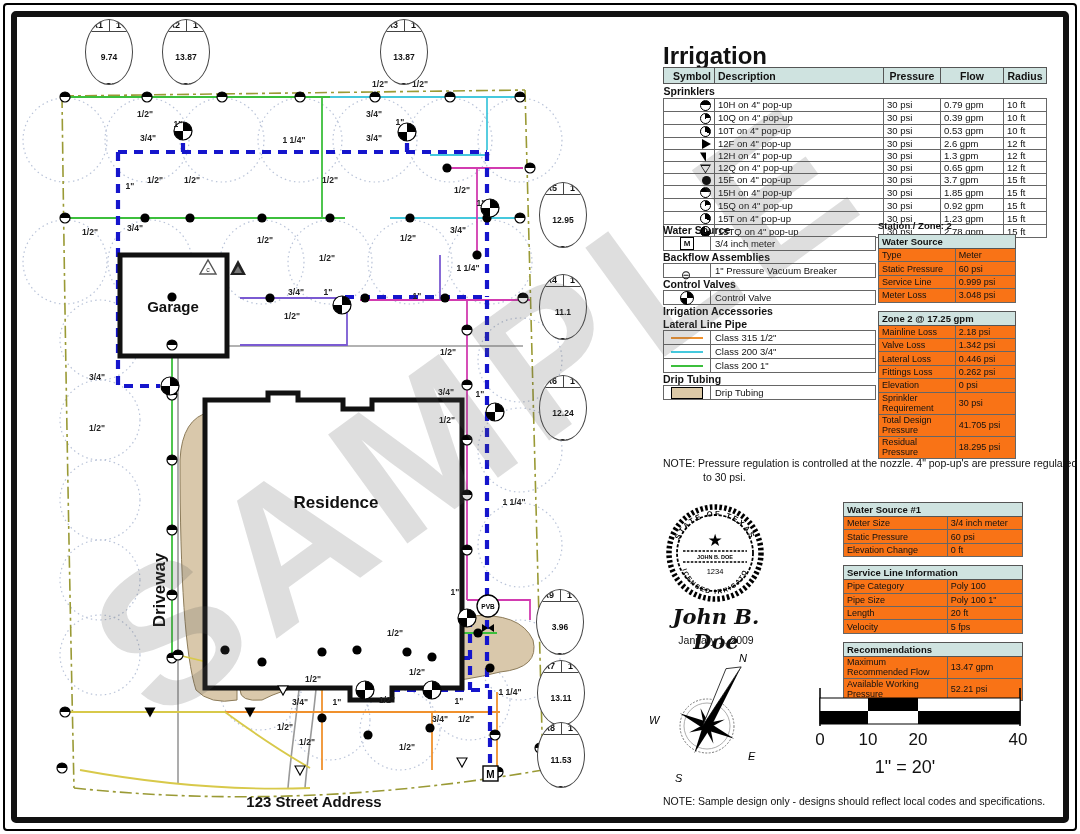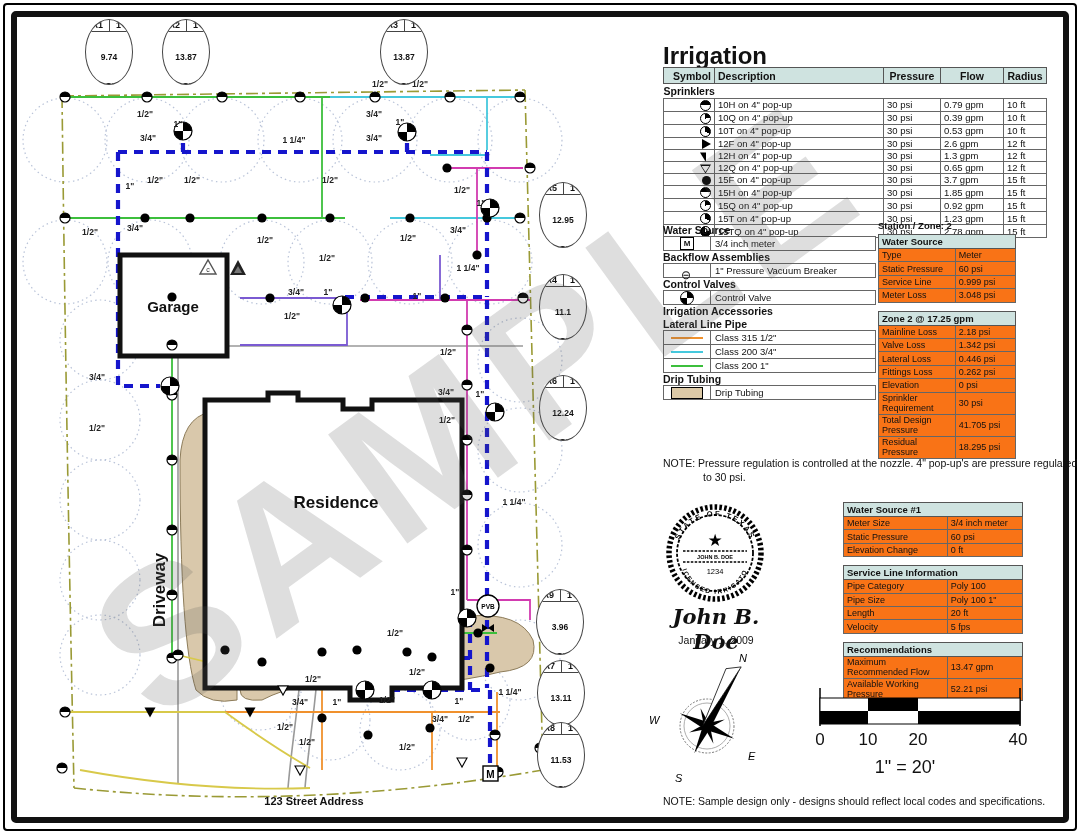--- a/index.html
+++ b/index.html
@@ -5,21 +5,21 @@
   html,body{margin:0;padding:0;background:#fff;}
   body{width:1080px;height:834px;position:relative;font-family:"Liberation Sans",sans-serif;color:#111;overflow:hidden;}
   .outer-line{position:absolute;inset:3px;border:2px solid #000;border-radius:4px;}
   .frame{position:absolute;inset:11px;border:6px solid #111;border-radius:5px;}
   .plan-svg{position:absolute;left:0;top:0;z-index:1;}
   .layer{position:absolute;inset:0;z-index:3;pointer-events:none;}
   .plan-label{position:absolute;transform:translate(-50%,-50%);font-weight:bold;white-space:nowrap;}
   .lbl-garage{left:173px;top:306px;font-size:15px;}
   .lbl-res{left:336px;top:503px;font-size:17px;}
   .lbl-drive{left:160px;top:590px;font-size:17px;transform:translate(-50%,-50%) rotate(-90deg);}
-  .lbl-addr{left:314px;top:801px;font-size:11px;}
+  .lbl-addr{left:314px;top:801px;font-size:15px;}
   .pl{position:absolute;transform:translate(-50%,-50%);font-size:8.5px;font-weight:bold;color:#222;white-space:nowrap;}
   .zone-oval{position:absolute;width:46px;height:64px;border:1.3px solid #444;border-radius:50%;background:#fff;transform:translate(-50%,-50%);display:flex;flex-direction:column;overflow:hidden;}
   .zo-top{height:29px;display:flex;border-bottom:1.2px solid #444;align-items:flex-end;}
   .zo-id,.zo-size{width:50%;display:flex;align-items:flex-end;justify-content:center;font-size:9px;font-weight:bold;padding-bottom:1px;}
   .zo-id{border-right:1.2px solid #444;}
   .zo-gpm{flex:1;text-align:center;font-size:8.5px;font-weight:bold;line-height:1.06;padding-top:1px;}
   .zo-gpm span{display:block;margin-top:20px;}
   .watermark{position:absolute;left:60px;top:592px;z-index:40;font-size:196px;font-weight:bold;letter-spacing:12px;color:rgba(90,90,90,0.20);transform:rotate(-36deg);transform-origin:0 0;line-height:1;pointer-events:none;white-space:nowrap;}
   
   .panel-title{position:absolute;left:663px;top:42px;font-size:24px;font-weight:bold;z-index:5;}

